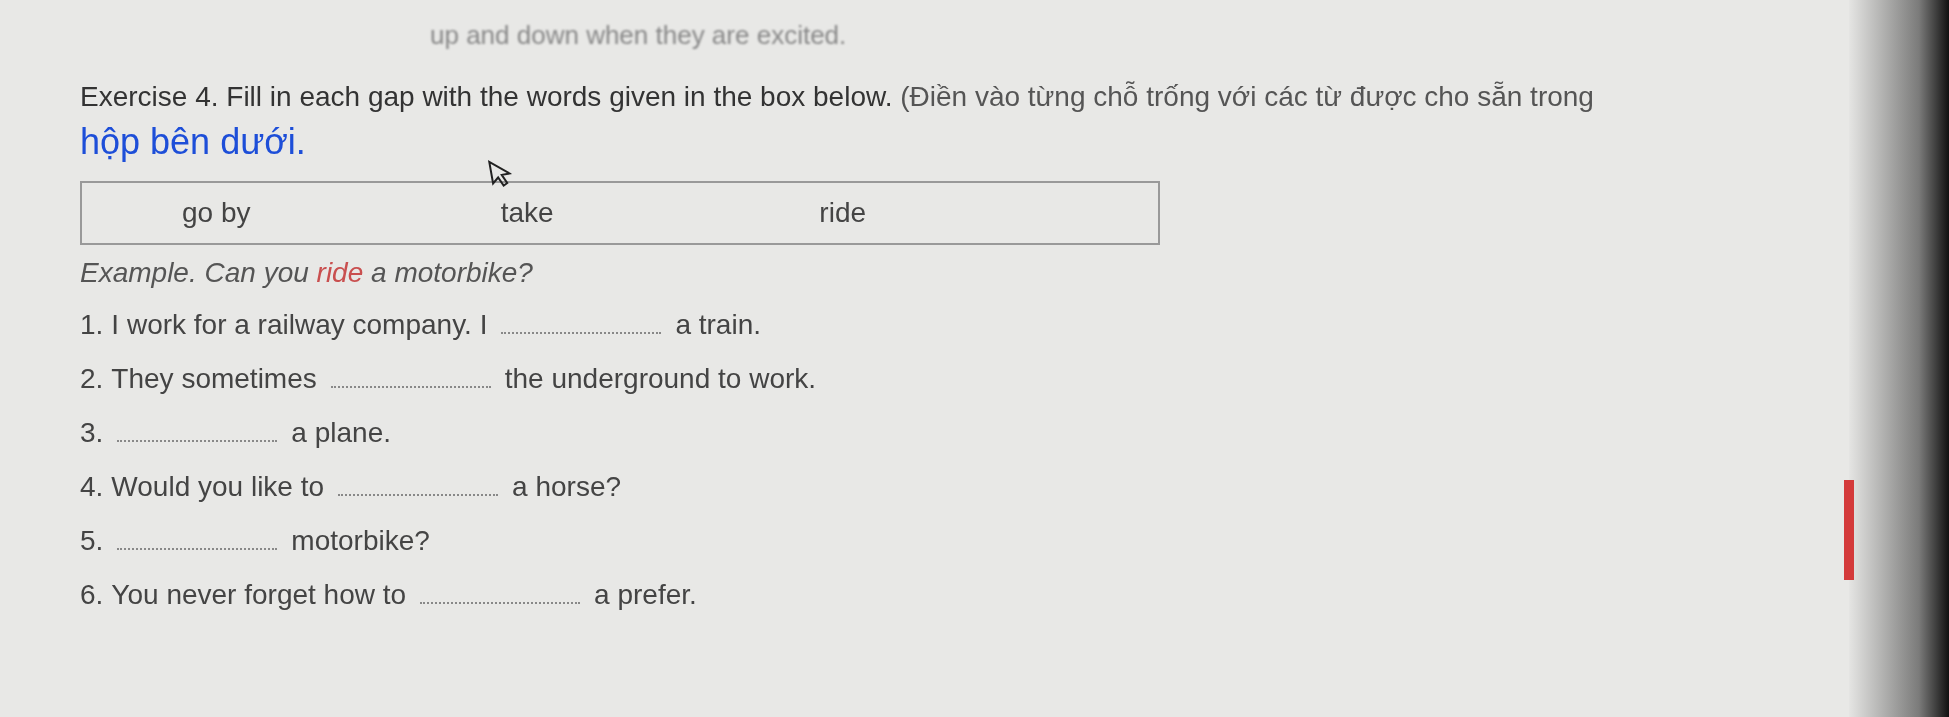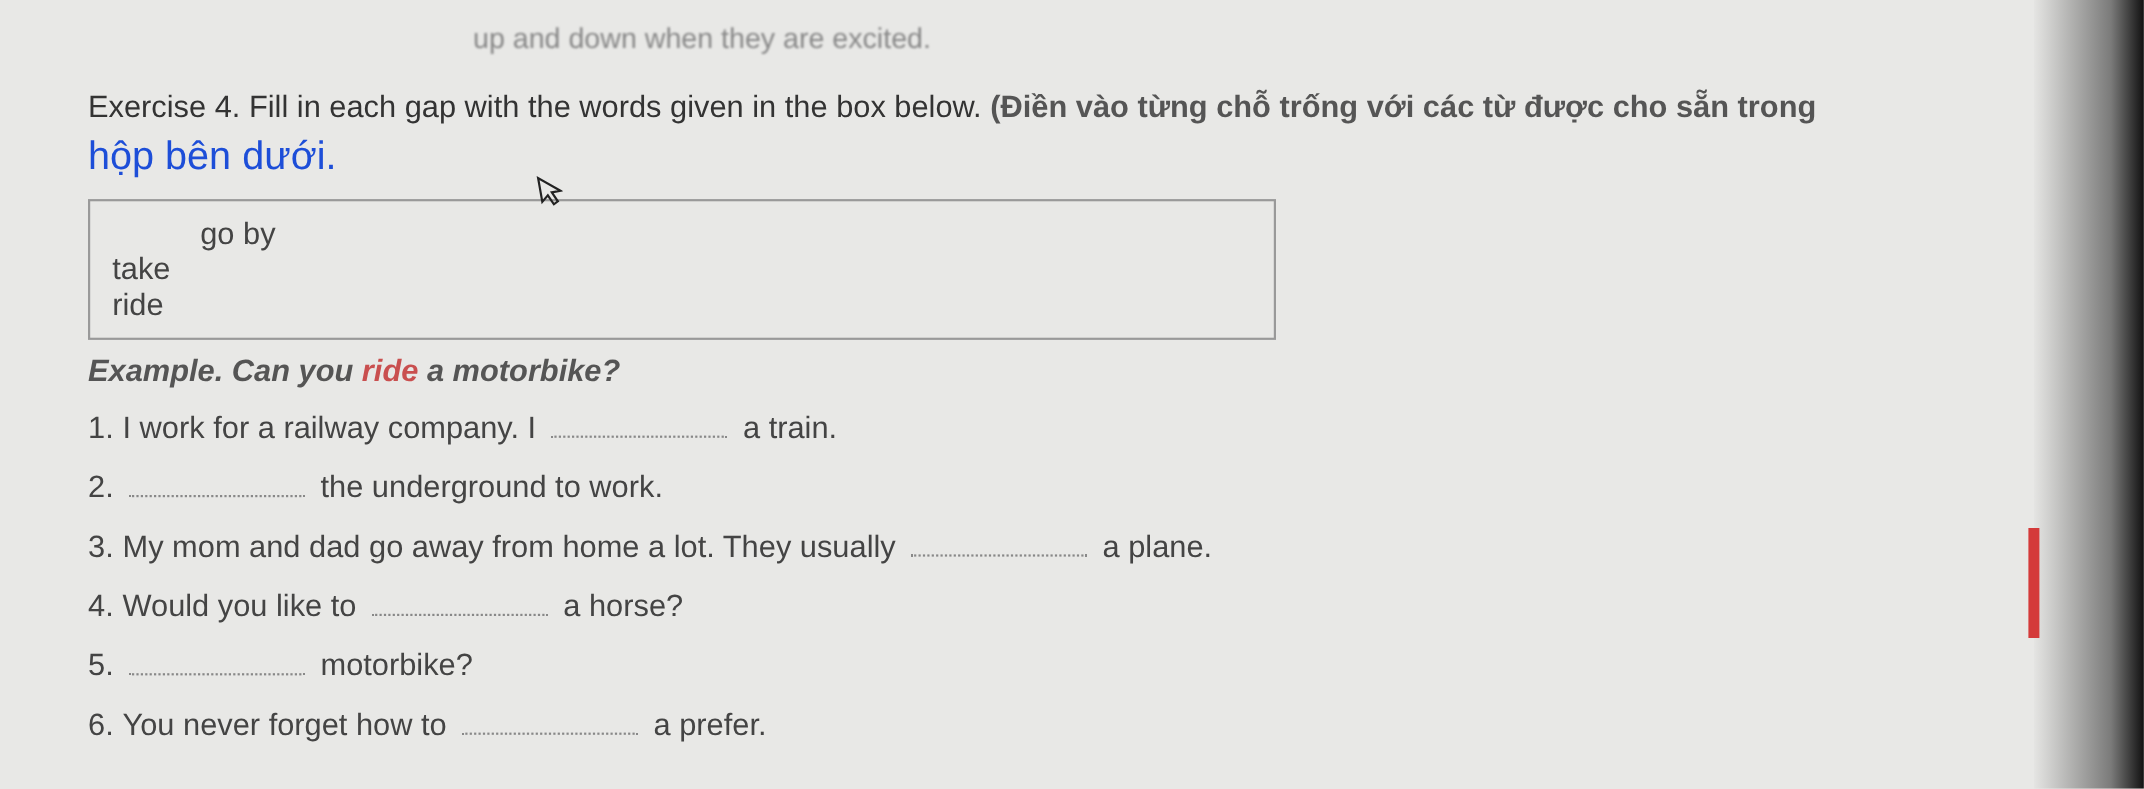--- a/index.html
+++ b/index.html
@@ -28,36 +28,35 @@
       font-size: 28px;
       margin-bottom: 8px;
       filter: blur(0.5px);
     }
     .exercise-title .bold {
       font-weight: normal;
       color: #333;
     }
     .exercise-title .instruction-vn {
       color: #555;
-      font-weight: bold;
+      font-weight: normal;
     }
     .instruction-vn-line2 {
       font-size: 36px;
       color: #1d4ed8;
       margin-bottom: 18px;
       filter: blur(0.5px);
     }
     .word-box {
       border: 2px solid #999;
       padding: 14px 20px;
       display: flex;
       width: 1080px;
       margin-bottom: 12px;
       filter: blur(0.5px);
-      flex-direction: column;
     }
     .word-box .word {
       font-size: 28px;
       color: #444;
       flex: 1;
       text-align: left;
     }
     .word-box .word:first-child {
       padding-left: 80px;
     }
@@ -69,21 +68,20 @@
       top: 158px;
       transform: rotate(-10deg);
       pointer-events: none;
     }
     .example {
       font-size: 28px;
       font-style: italic;
       color: #555;
       margin-bottom: 20px;
       filter: blur(0.5px);
-      font-weight: bold;
     }
     .example .answer {
       color: #c94f4f;
       font-style: italic;
     }
     .question-list {
       display: flex;
       flex-direction: column;
       gap: 22px;
     }
@@ -149,26 +147,26 @@
 
 <div class="question-list">
   <div class="question">
     <span>1.</span>
     <span>I work for a railway company. I</span>
     <span class="blank"></span>
     <span>a train.</span>
   </div>
   <div class="question">
     <span>2.</span>
+    <span>They sometimes</span>
     <span class="blank"></span>
     <span>the underground to work.</span>
   </div>
   <div class="question">
     <span>3.</span>
-    <span>My mom and dad go away from home a lot. They usually</span>
     <span class="blank"></span>
     <span>a plane.</span>
   </div>
   <div class="question">
     <span>4.</span>
     <span>Would you like to</span>
     <span class="blank"></span>
     <span>a horse?</span>
   </div>
   <div class="question">

